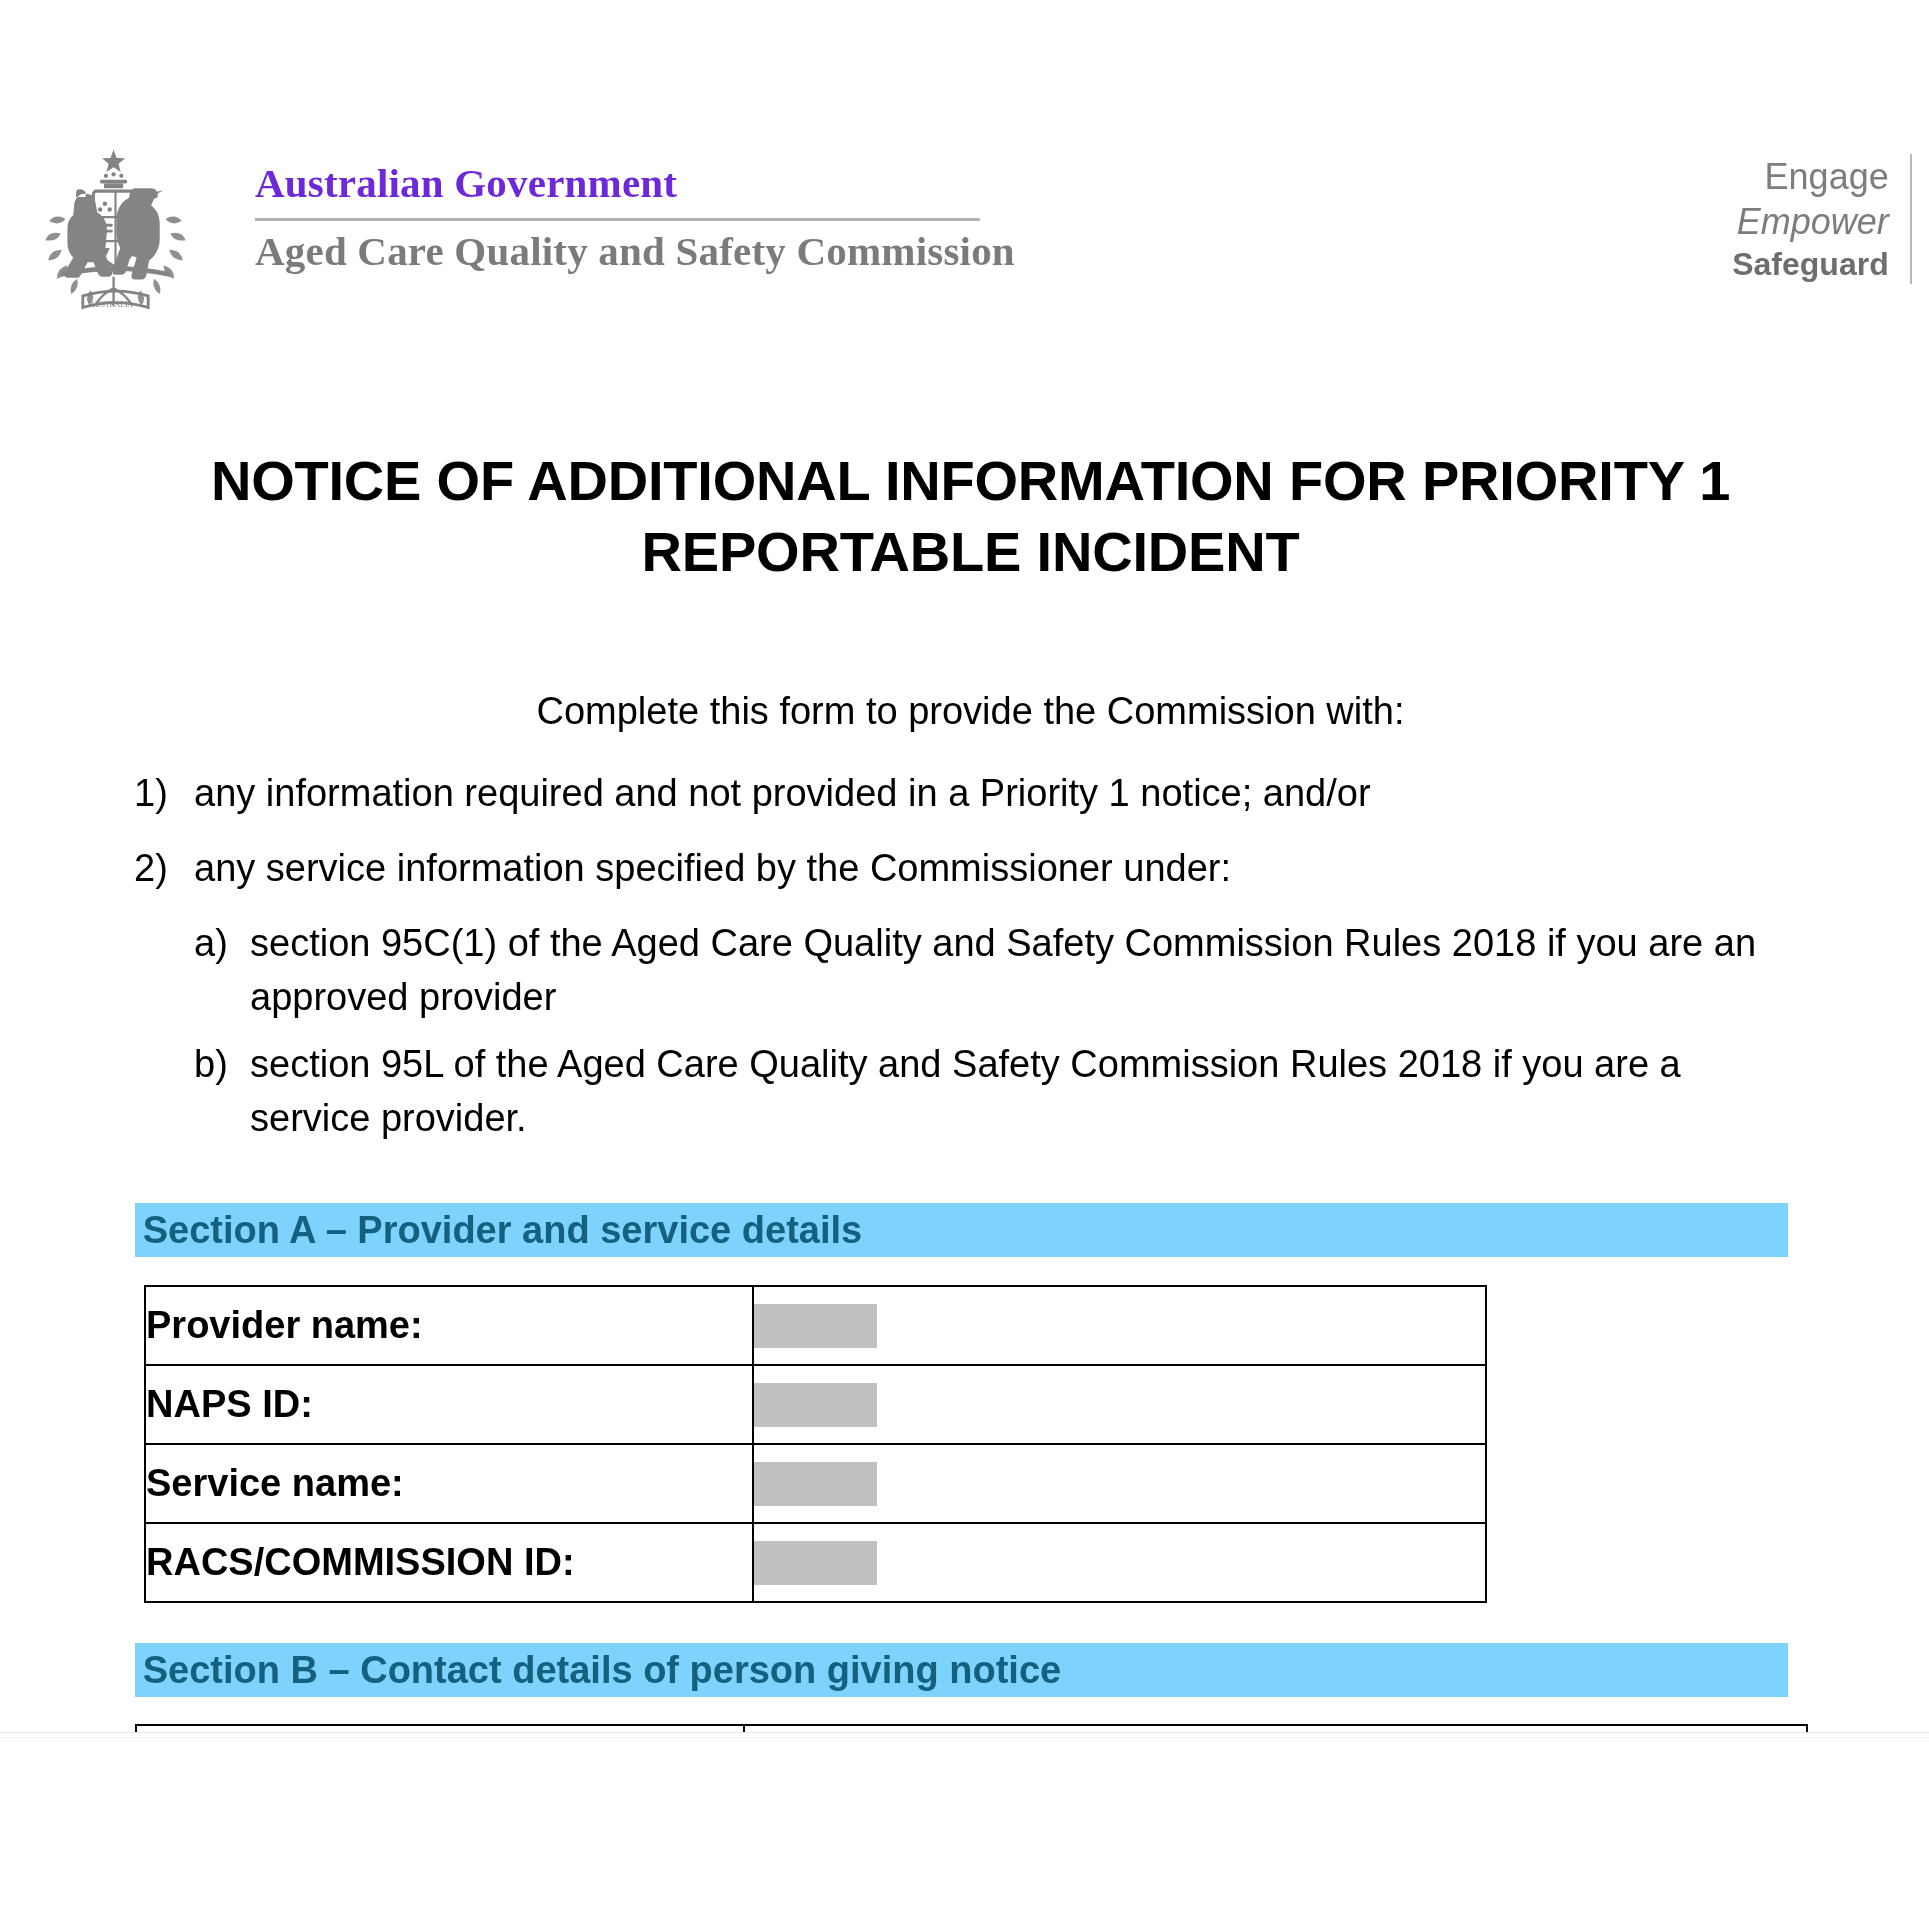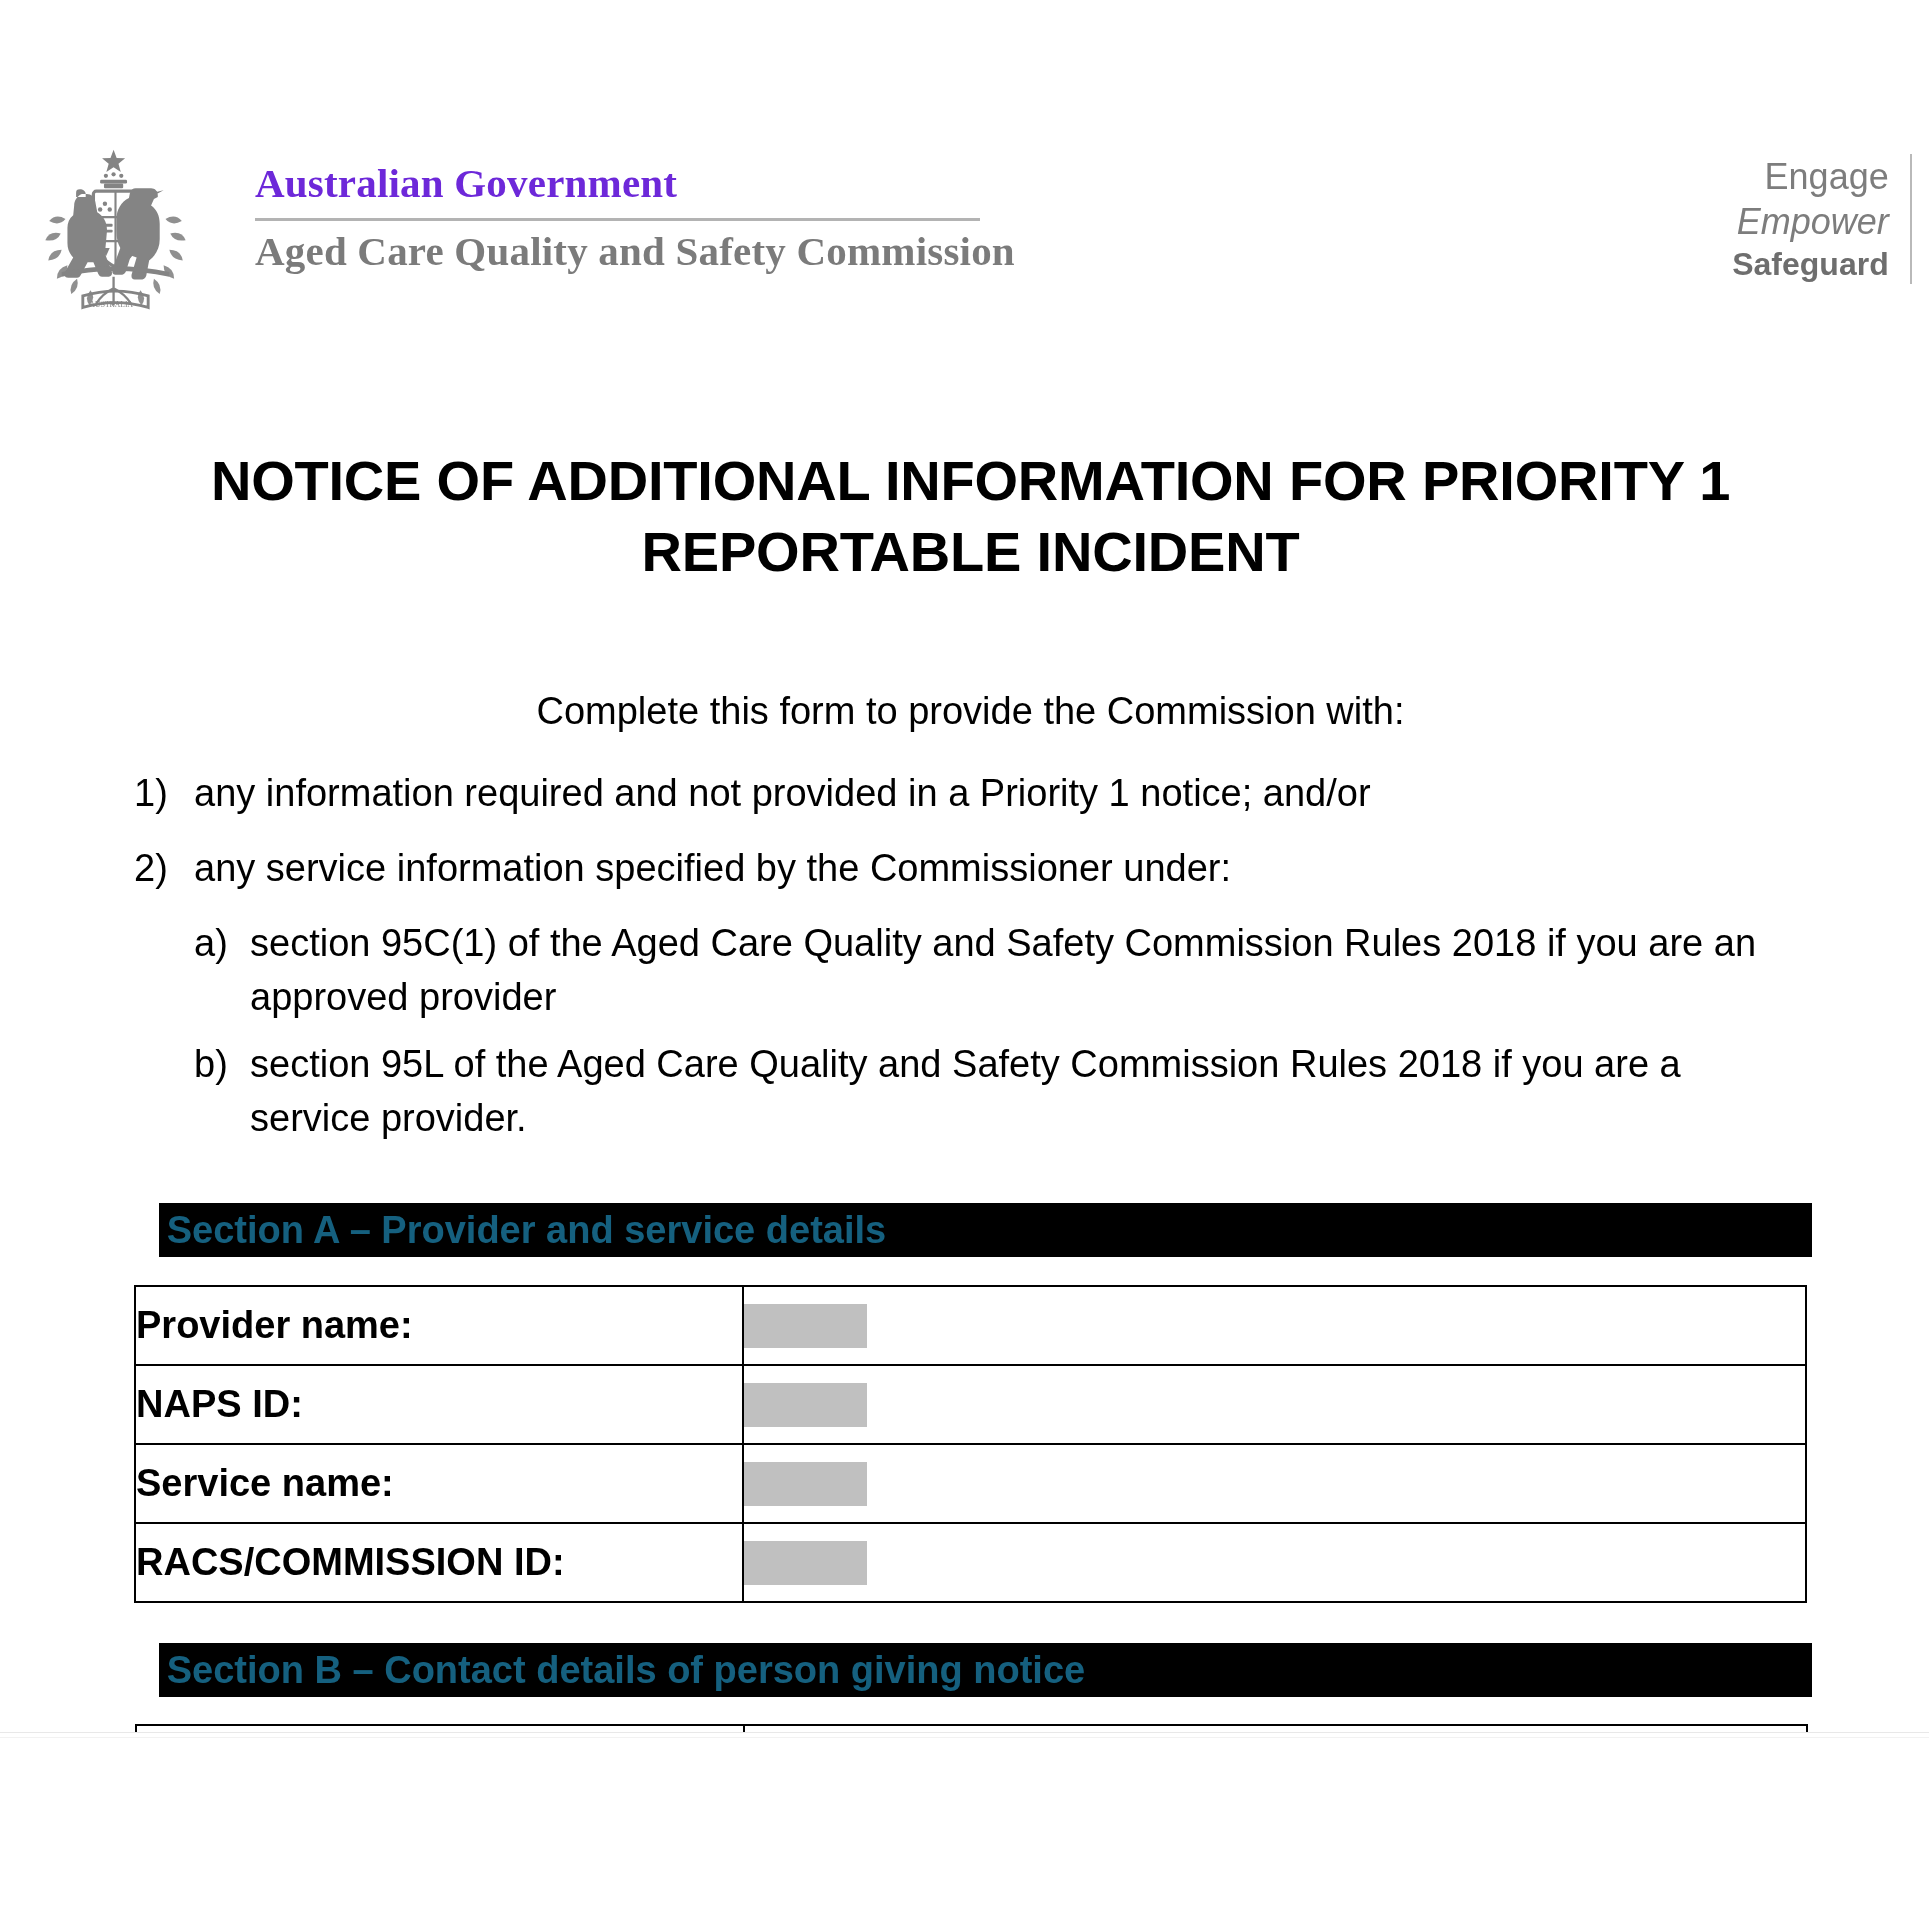--- a/index.html
+++ b/index.html
@@ -183,42 +183,41 @@
     font-size: 38px;
     line-height: 1.42;
     max-width: 1537px;
   }
 
   
   .section-banner {
     position: absolute;
     left: 135px;
     width: 1653px;
-    background: #000000;
+    background: #7dd3fc;
     height: 54px;
     display: flex;
     align-items: center;
     padding-left: 7.7px;
-    margin-left: 24px;
   }
   .section-banner span {
     font-size: 38px;
     font-weight: 700;
     color: #15607f;
     line-height: 1;
     white-space: nowrap;
   }
   #banner-a { top: 1203px; }
   #banner-b { top: 1643px; }
 
   
   .form-table {
     position: absolute;
-    left: 134px;
-    width: 1673px;
+    left: 144px;
+    width: 1343px;
     border-collapse: collapse;
     table-layout: fixed;
   }
   #table-a { top: 1285px; }
   .form-table td {
     border: 2.9px solid #000000;
     padding: 0;
     vertical-align: middle;
     height: 79px;
   }

